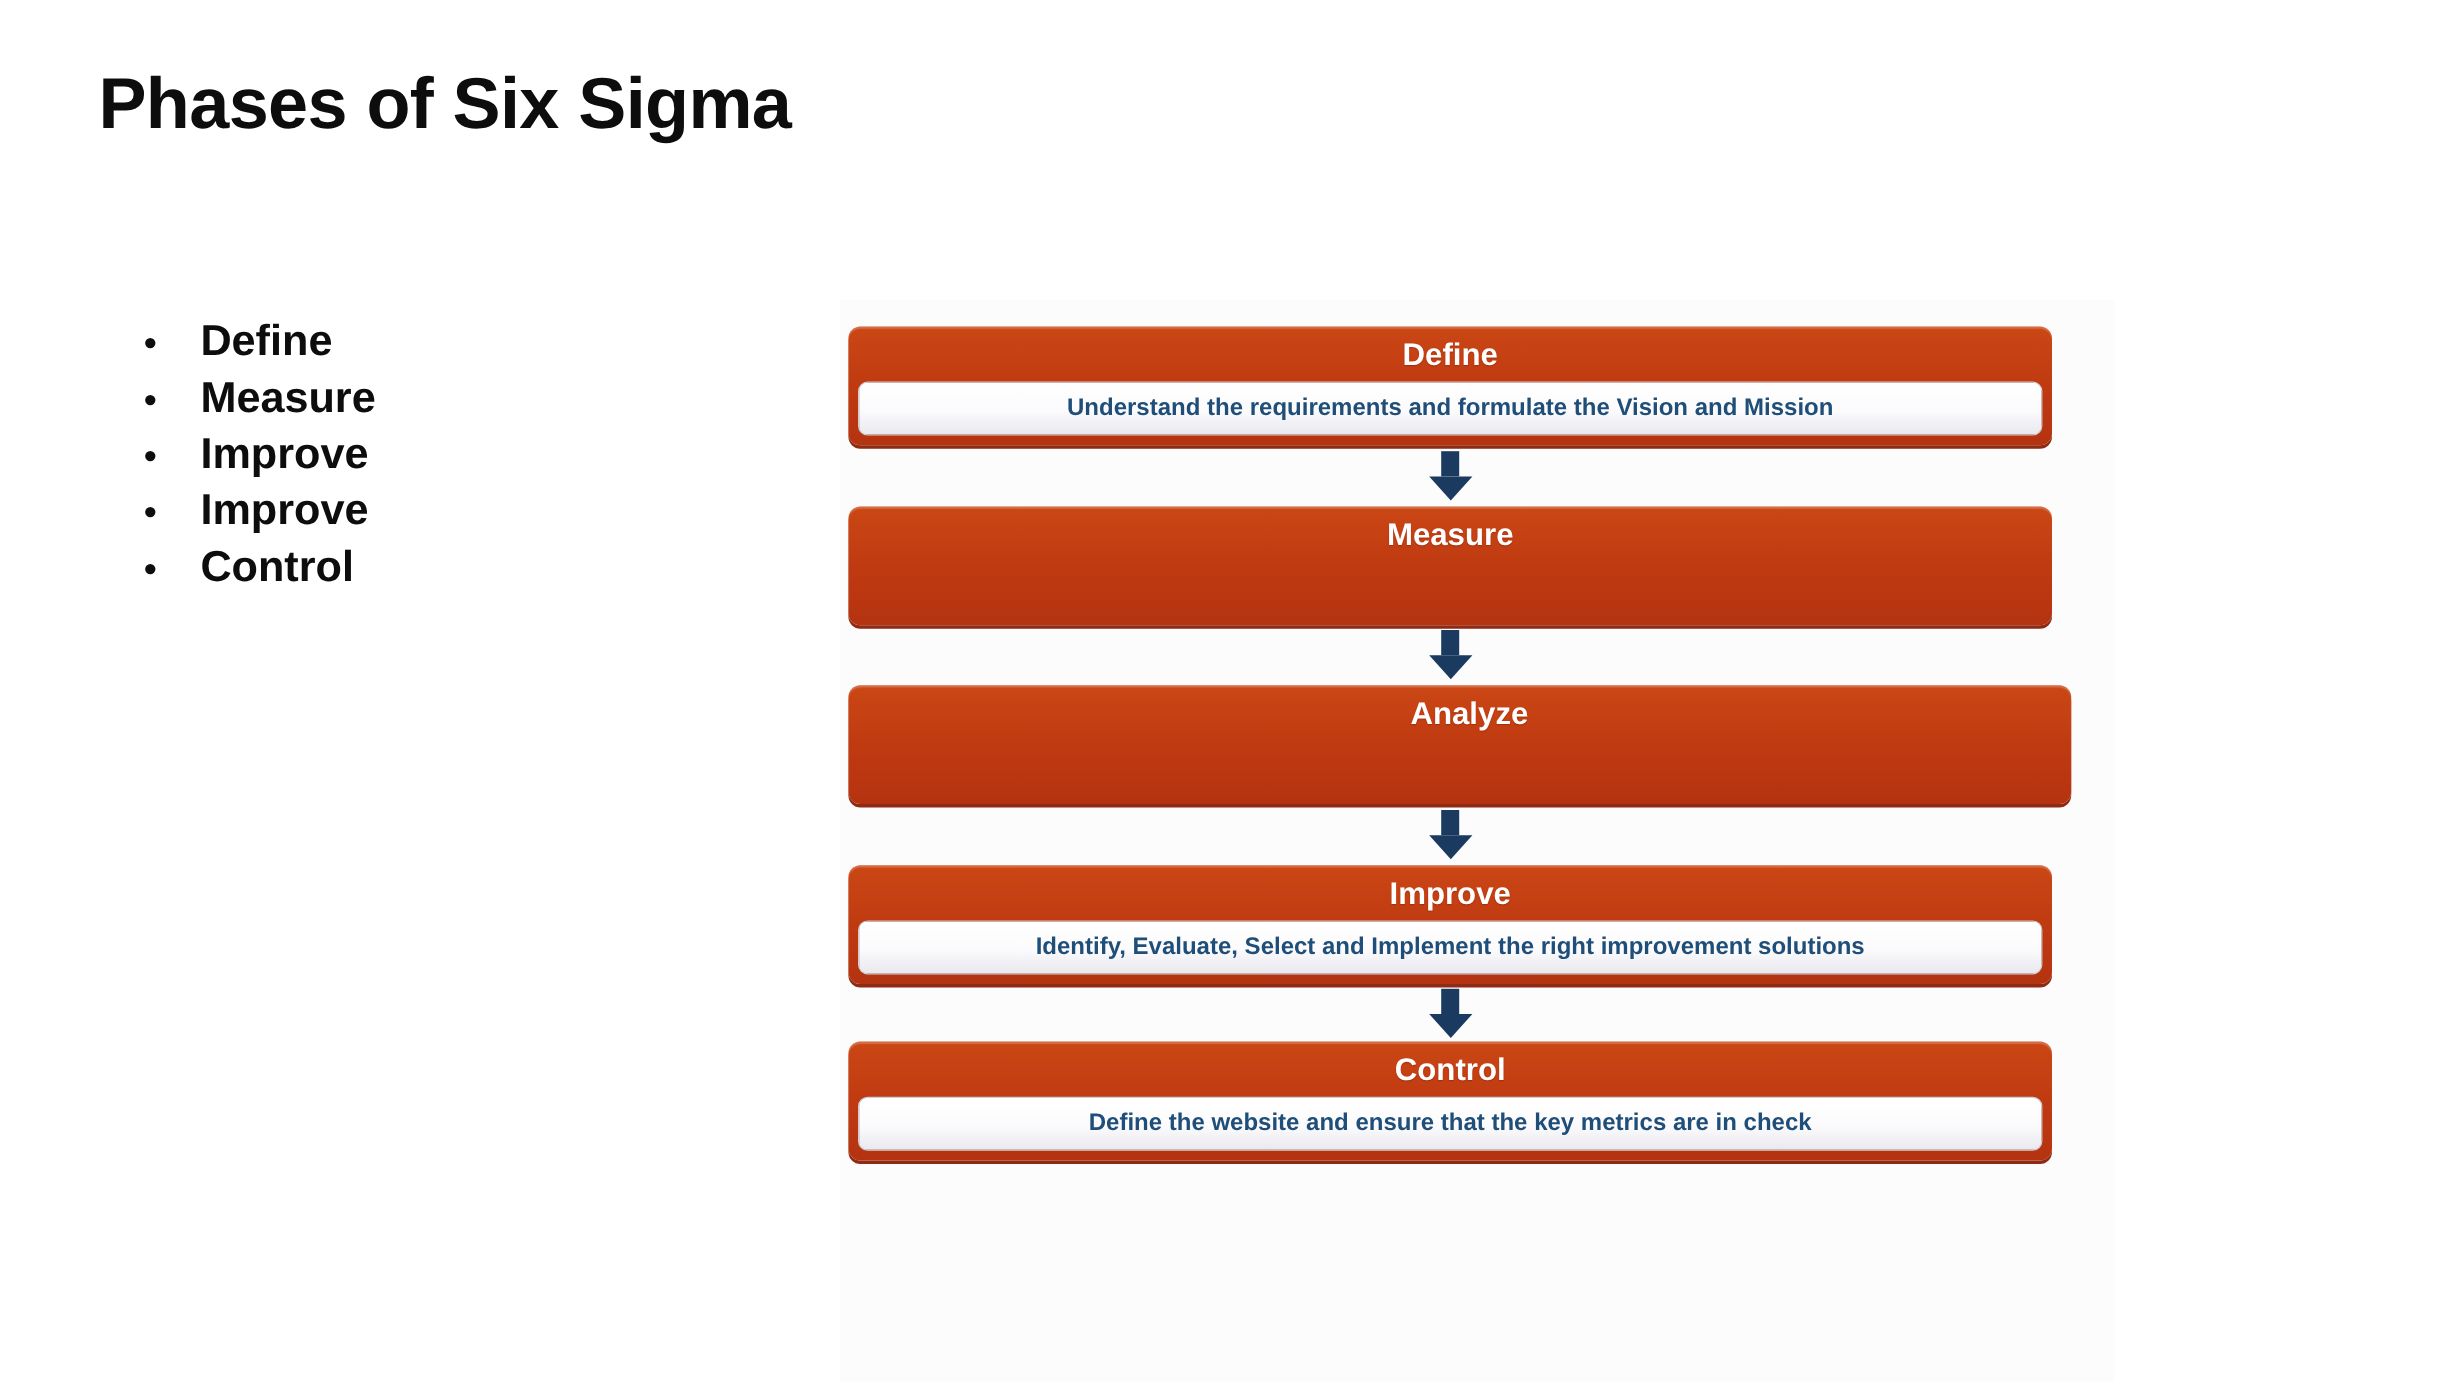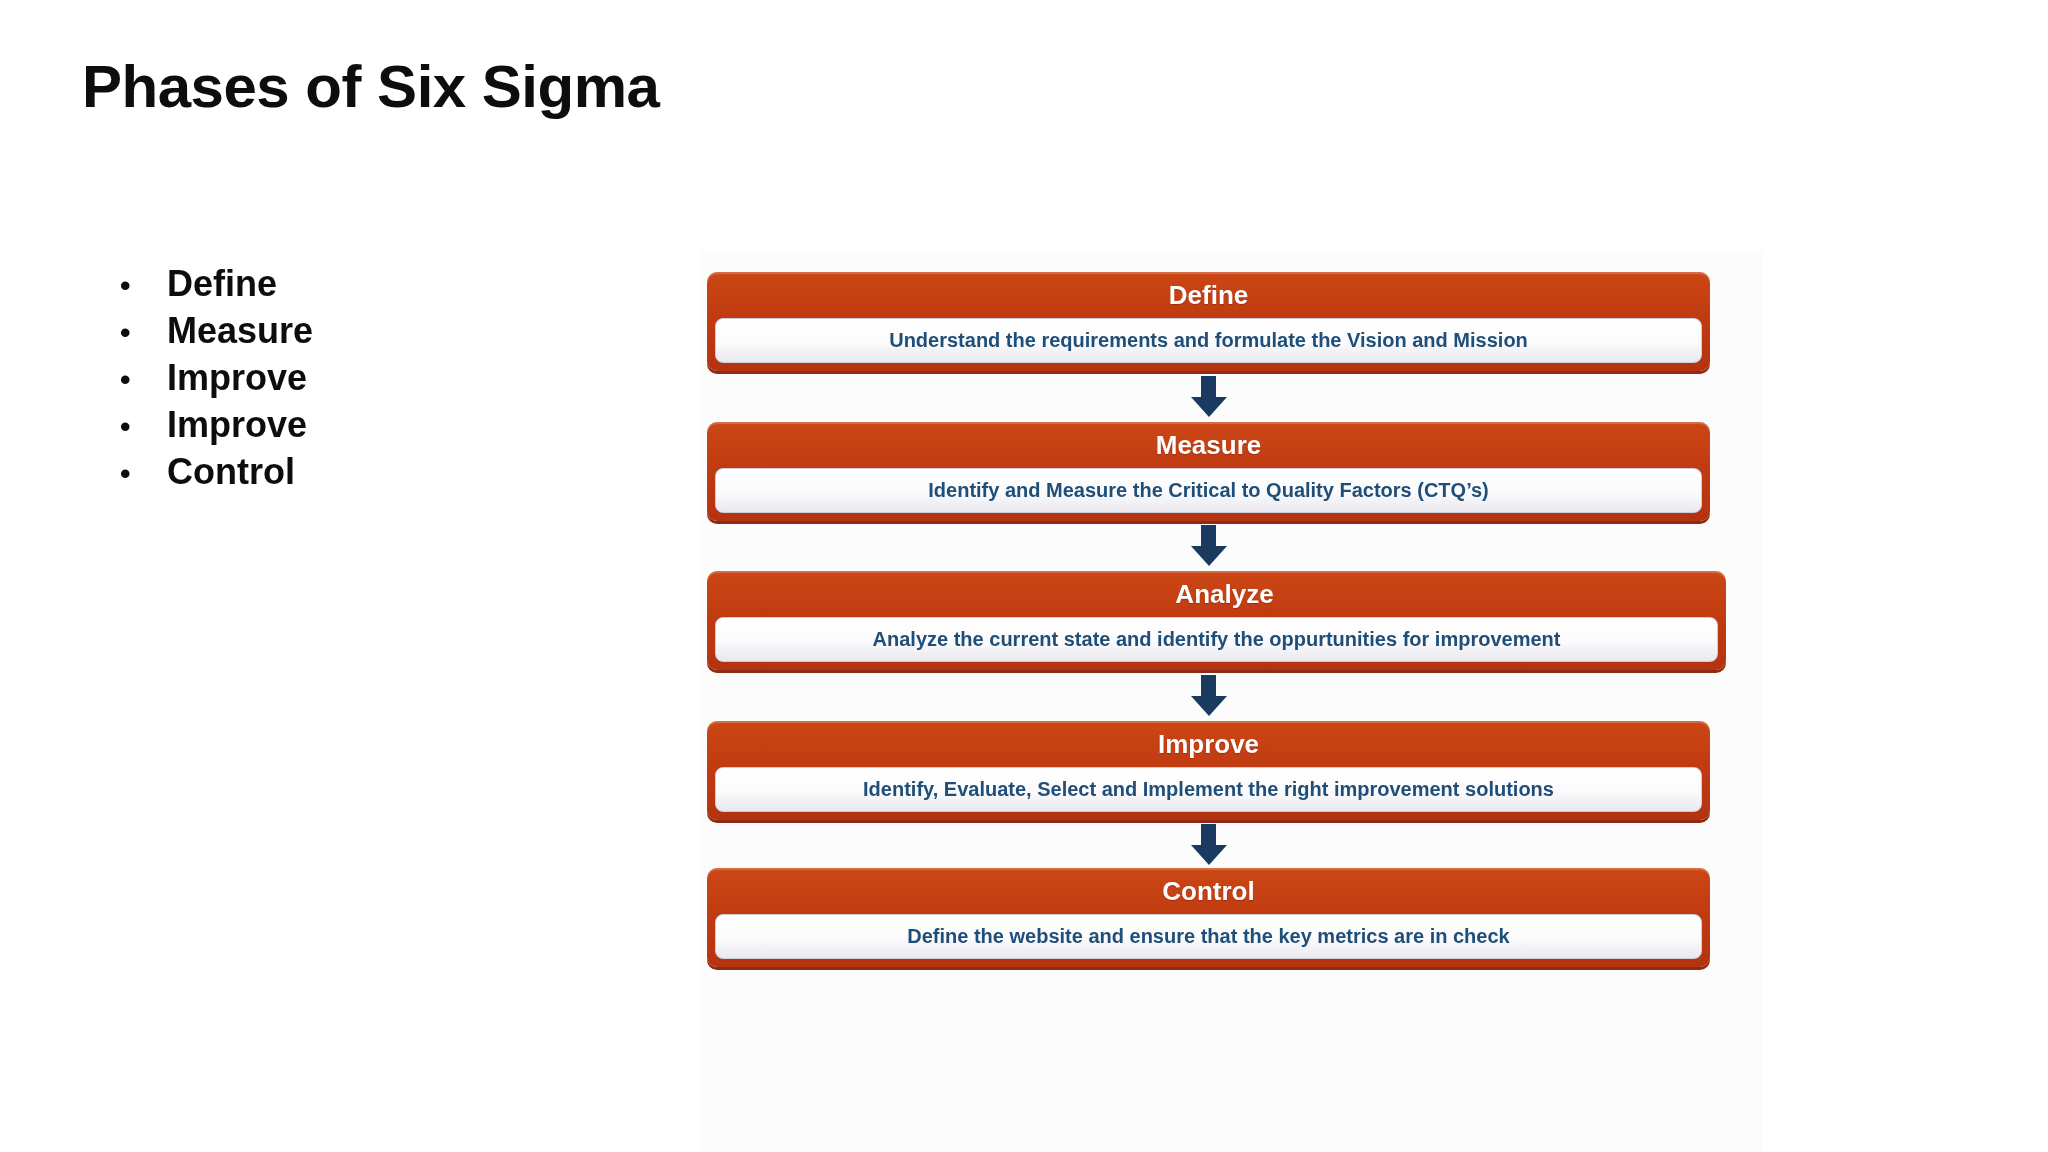--- a/index.html
+++ b/index.html
@@ -170,31 +170,29 @@
       <div class="phase-desc">Understand the requirements and formulate the Vision and Mission</div>
     </div>
 
     <div class="flow-arrow arr-1">
       <div class="shaft"></div>
       <div class="head"></div>
     </div>
 
     <div class="phase-box pos-2">
       <div class="phase-header">Measure</div>
-      <div class="phase-desc">Identify and Measure the Critical to Quality Factors (CTQ’s)</div>
     </div>
 
     <div class="flow-arrow arr-2">
       <div class="shaft"></div>
       <div class="head"></div>
     </div>
 
     <div class="phase-box pos-3">
       <div class="phase-header">Analyze</div>
-      <div class="phase-desc">Analyze the current state and identify the oppurtunities for improvement</div>
     </div>
 
     <div class="flow-arrow arr-3">
       <div class="shaft"></div>
       <div class="head"></div>
     </div>
 
     <div class="phase-box pos-4">
       <div class="phase-header">Improve</div>
       <div class="phase-desc">Identify, Evaluate, Select and Implement the right improvement solutions</div>

